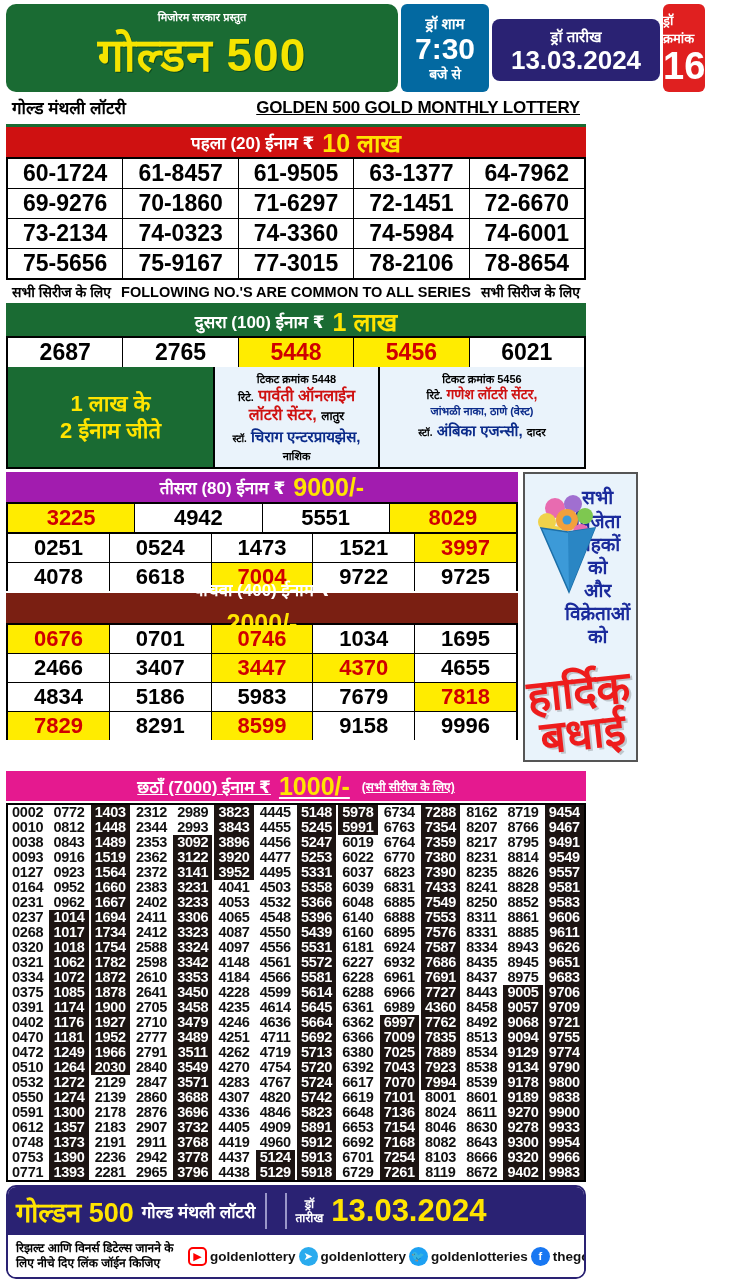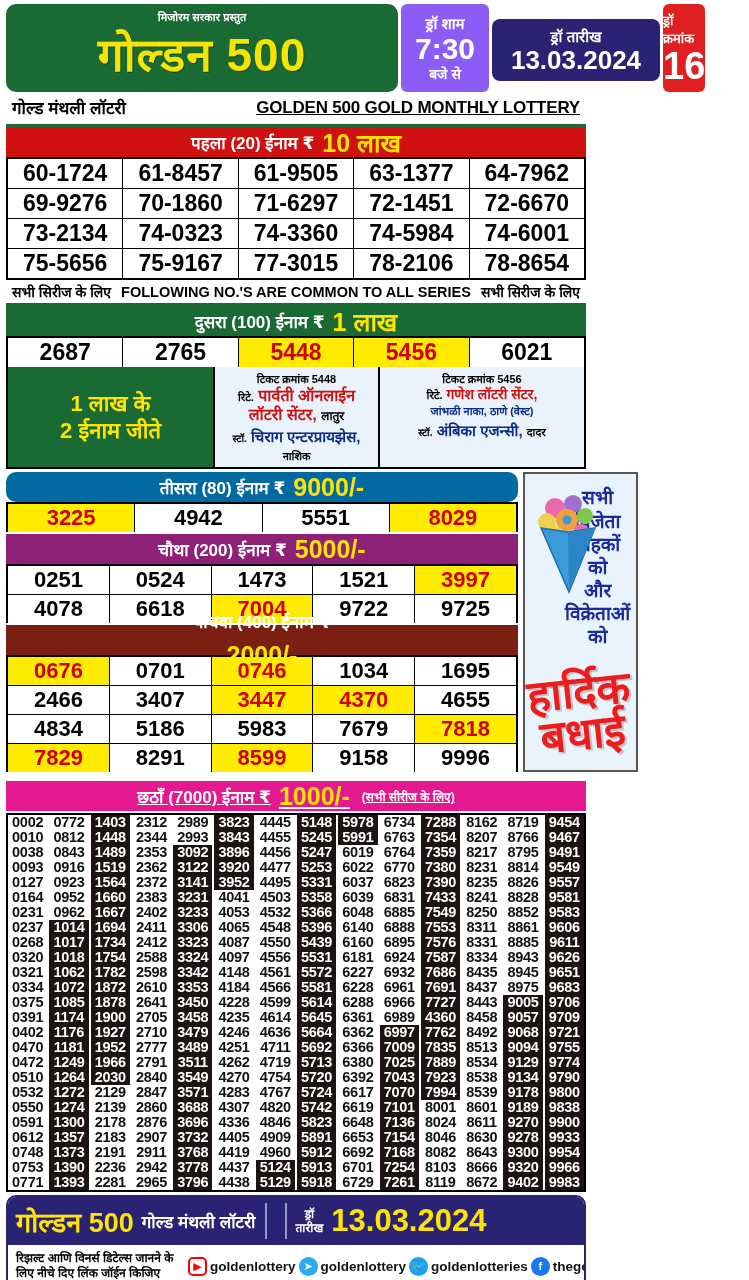--- a/index.html
+++ b/index.html
@@ -19,21 +19,21 @@
   }
   .brand-gov {
     position:absolute; top:5px; left:50%; transform:translateX(-50%);
     color:#ffffff; font-size:11px; font-weight:bold; white-space:nowrap;
   }
   .brand-main {
     color:#f5e400; font-size:46px; font-weight:bold; letter-spacing:1px;
     margin-top:10px; white-space:nowrap; text-shadow:1px 1px 0 #0d4a22;
   }
   .timebox {
-    flex:0 0 88px; background:#8b5cf6; border-radius:6px; color:#fff;
+    flex:0 0 88px; background:#0369a1; border-radius:6px; color:#fff;
     display:flex; flex-direction:column; align-items:center; justify-content:center; gap:0px;
   }
   .timebox .t-top { font-size:15px; font-weight:bold; }
   .timebox .t-mid { font-size:30px; font-weight:bold; line-height:1.05; }
   .timebox .t-bot { font-size:14px; font-weight:bold; }
   .datebox {
     flex:0 0 168px; background:#ffffff; border-radius:6px;
     display:flex; align-items:center; justify-content:center;
   }
   .datebox-inner {
@@ -55,21 +55,21 @@
   .subhead .sh-right { font-size:17px; font-weight:bold; color:#000; letter-spacing:-0.2px;text-decoration:underline; }
 
   
   .bar { display:flex; align-items:center; justify-content:center; gap:8px;
     color:#fff; height:30px; font-weight:bold; }
   .bar .bl { font-size:17px; }
   .bar .bv { font-size:25px; color:#ffe400; }
   .bar .bn { font-size:12px; color:#ffffff; margin-left:4px;}
   .bar-red   { background:#cf1111; }
   .bar-green { background:#1a6b33; }
-  .bar-navy  { background:#0369a1;border-radius:10px; }
+  .bar-navy  { background:#a21caf; }
   .bar-purple{ background:#8e2176; }
   .bar-maroon{ background:#7a1f12; }
   .bar-pink  { background:#e5198f; }
 
   
   .ngrid { display:grid; grid-template-columns:repeat(5,1fr); border:2px solid #000;
     border-bottom:none; background:#000; gap:1px; }
   .ngrid .cell { background:#fff; color:#000; text-align:center;
     font-size:23px; font-weight:bold; padding:1px 0; letter-spacing:0px; }
   .ngrid.small .cell { font-size:22px; }
@@ -255,24 +255,20 @@
         <span class="bl">तीसरा (80) ईनाम ₹</span>
         <span class="bv">9000/-</span>
       </div>
       <div class="ngrid small" id="grid-p3" style="grid-template-columns:repeat(4,1fr);">
           <div class="cell hl">3225</div>
           <div class="cell">4942</div>
           <div class="cell">5551</div>
           <div class="cell hl">8029</div>
         </div>
 
-      <div class="bar bar-purple" style="margin-top:2px;">
-        <span class="bl">चौथा (200) ईनाम ₹</span>
-        <span class="bv">5000/-</span>
-      </div>
       <div class="ngrid small" id="grid-p4">
           <div class="cell">0251</div>
           <div class="cell">0524</div>
           <div class="cell">1473</div>
           <div class="cell">1521</div>
           <div class="cell hl">3997</div>
           <div class="cell">4078</div>
           <div class="cell">6618</div>
           <div class="cell hl">7004</div>
           <div class="cell">9722</div>

